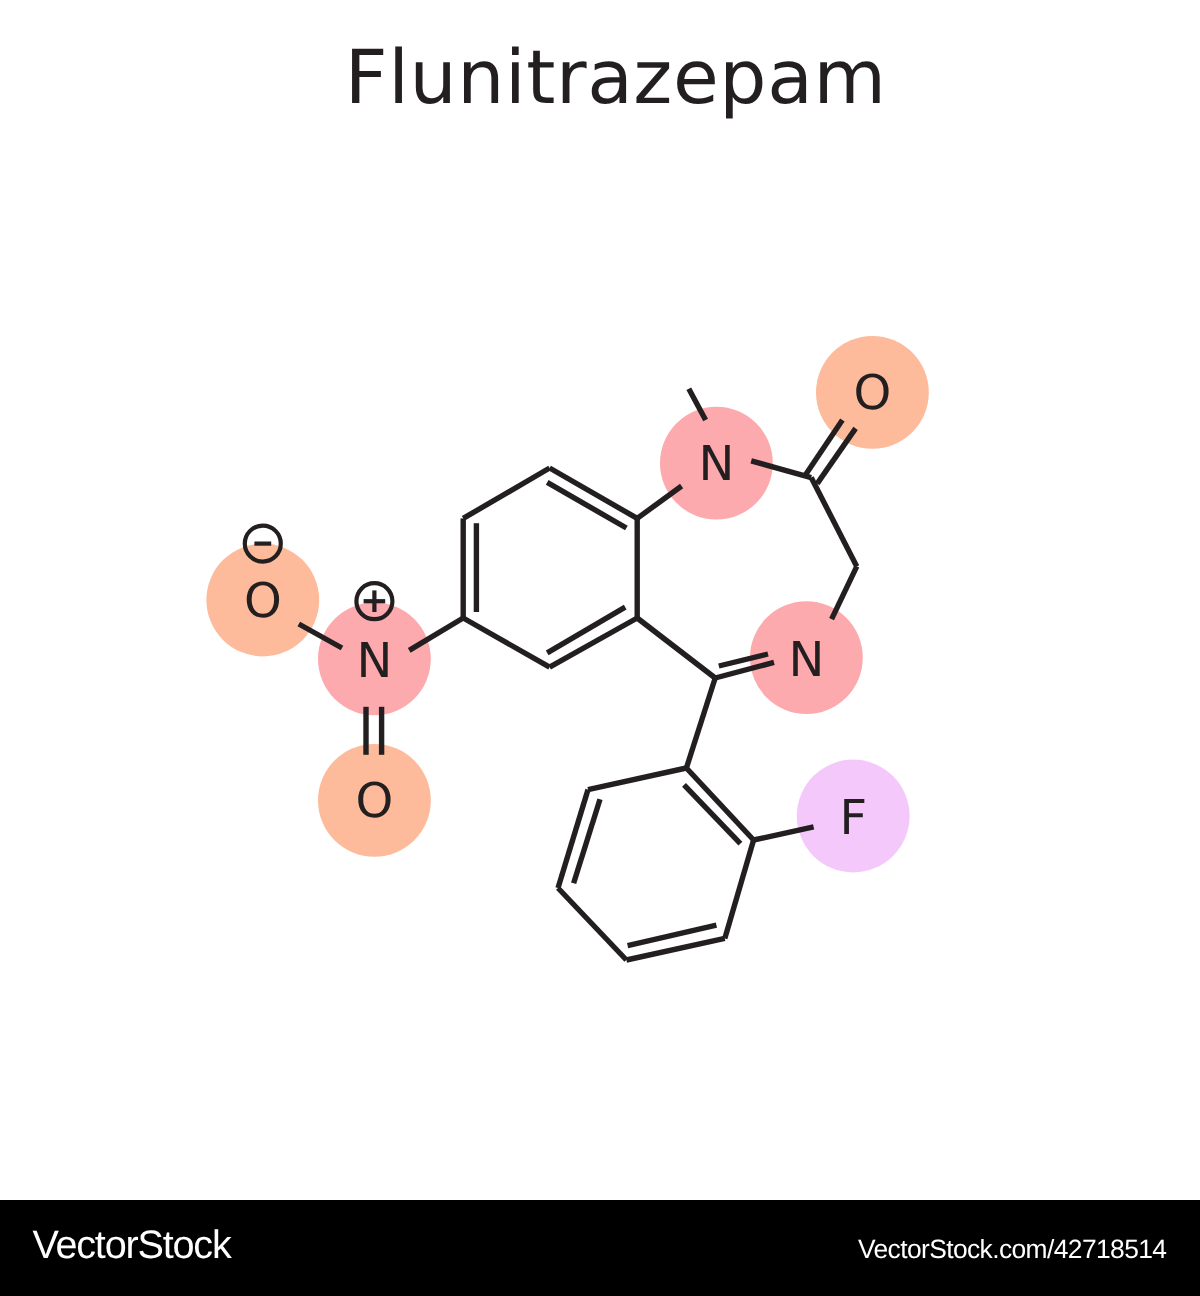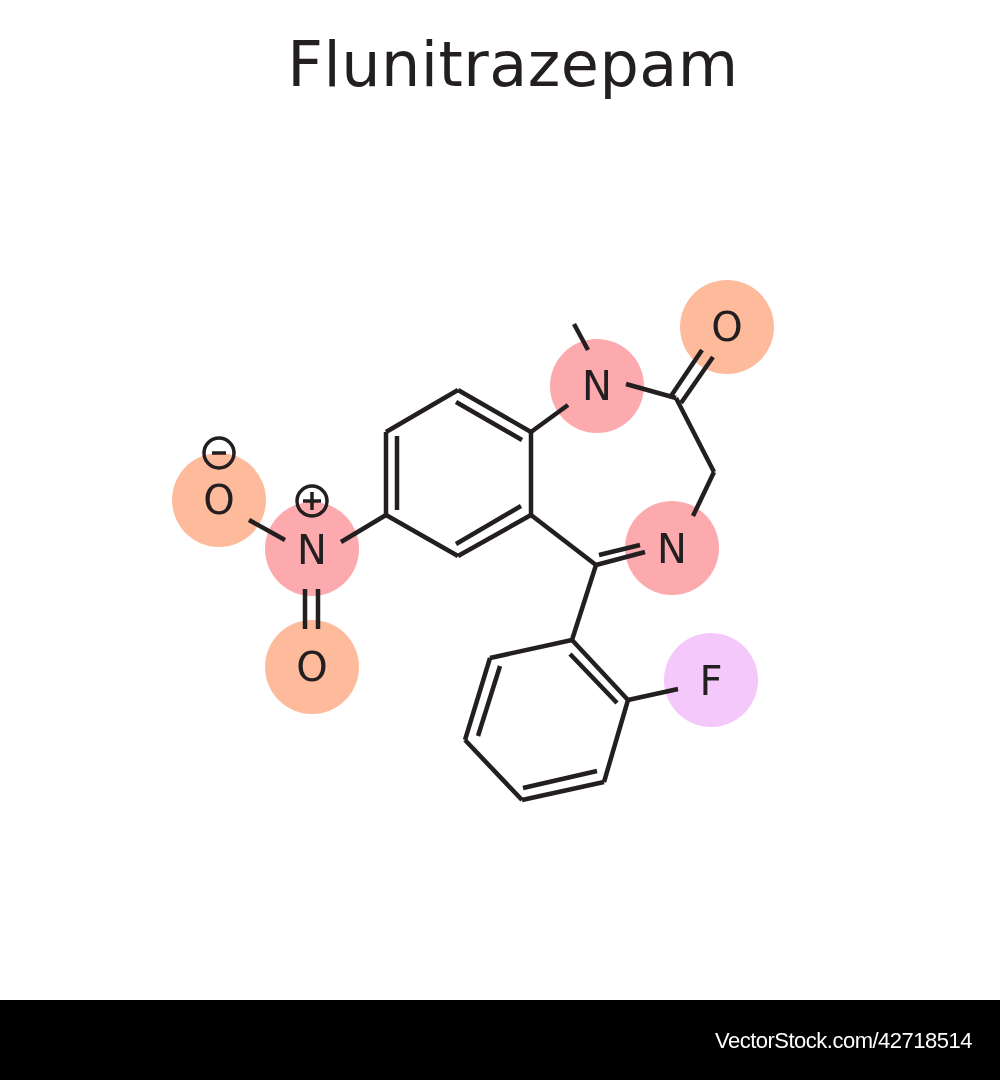--- a/index.html
+++ b/index.html
@@ -100,14 +100,15 @@
     <line x1="303" y1="501" x2="321" y2="501" stroke="#231f20" stroke-width="3.5"></line>
     <line x1="312" y1="492" x2="312" y2="510" stroke="#231f20" stroke-width="3.5"></line>
   </g>
   <g>
     <circle cx="219" cy="453" r="15" fill="none" stroke="#231f20" stroke-width="3.5"></circle>
     <line x1="212" y1="453" x2="226" y2="453" stroke="#231f20" stroke-width="3.5"></line>
   </g>
 </svg>
 
 <div class="footer">
+  <span class="brand">VectorStock</span>
   <span class="ref">VectorStock.com/42718514</span>
 </div>
 
 </body></html>

